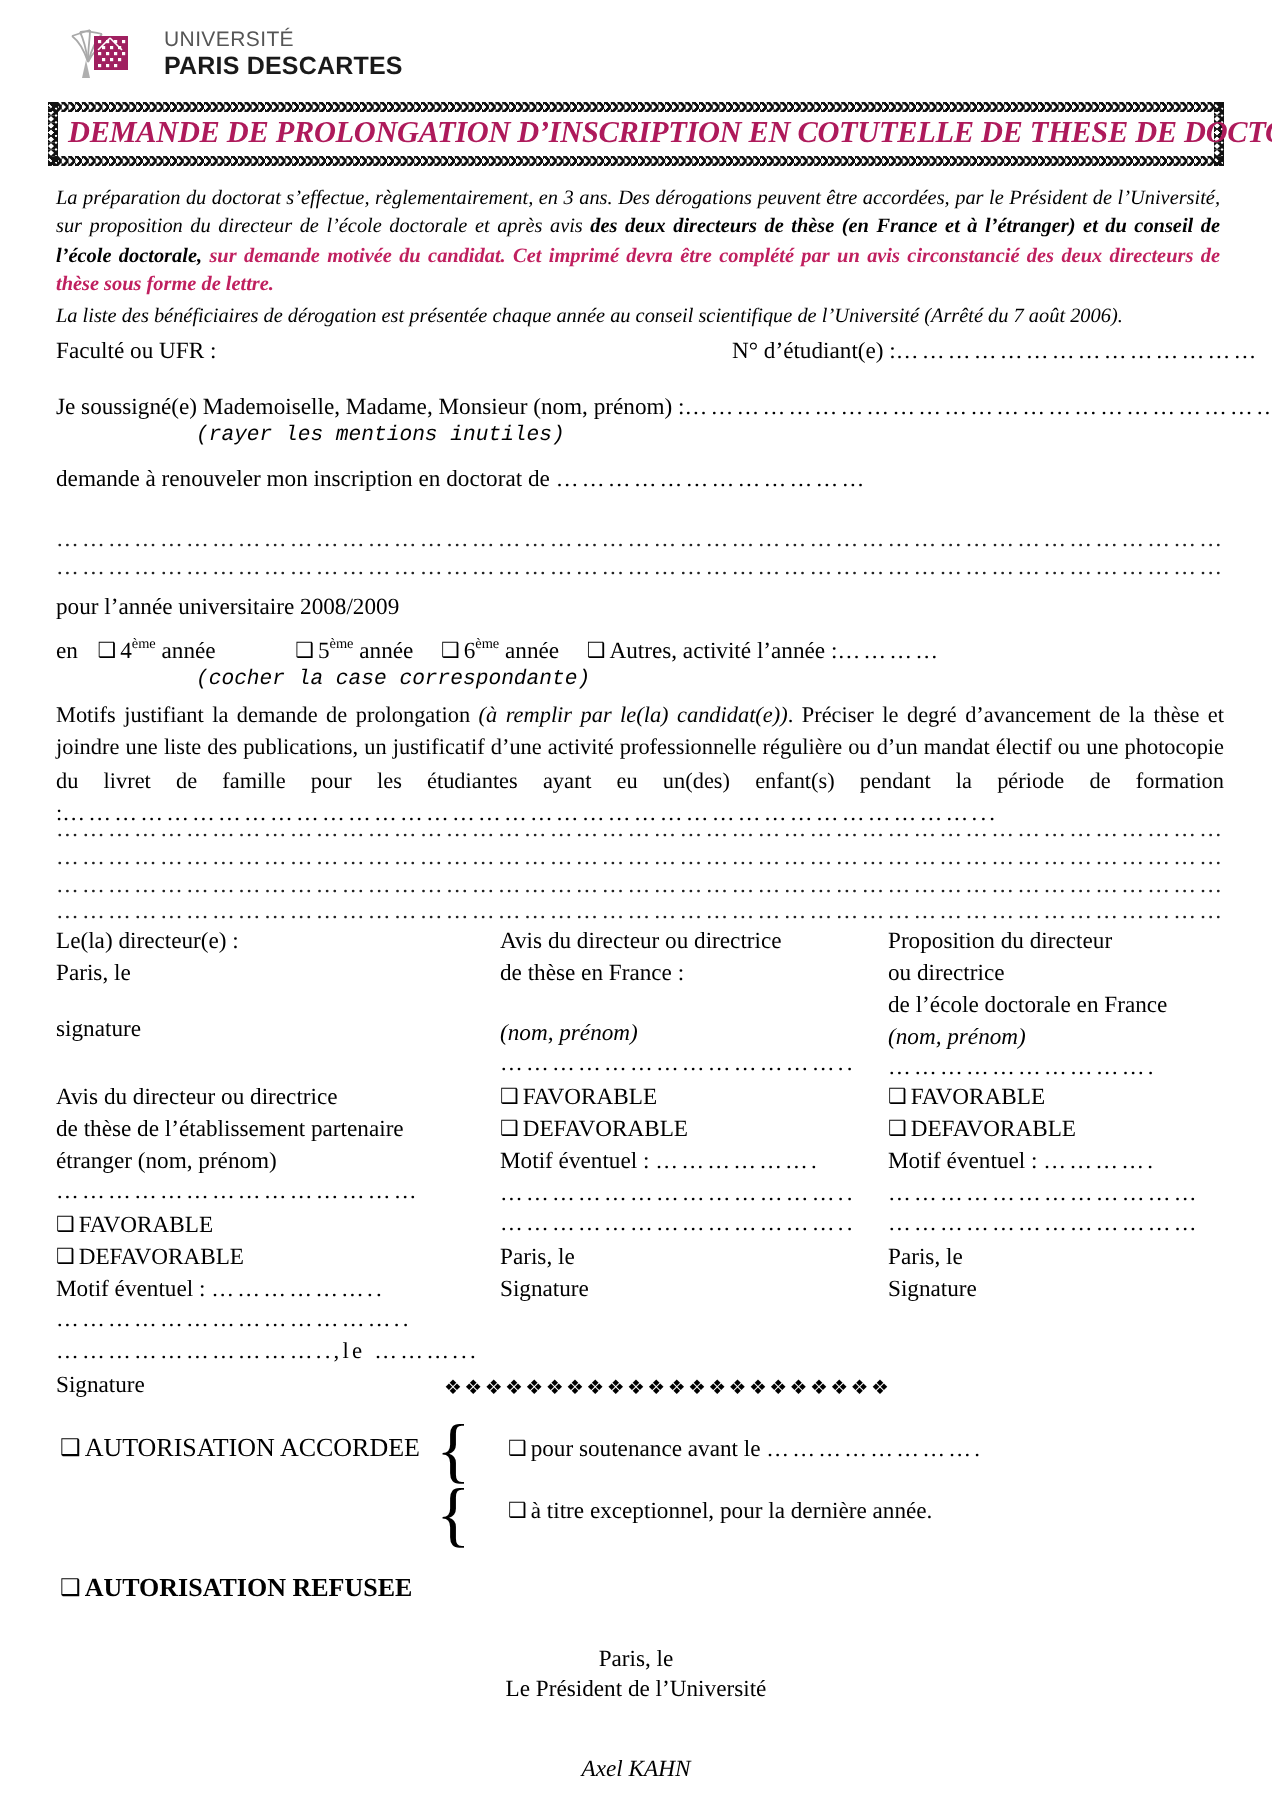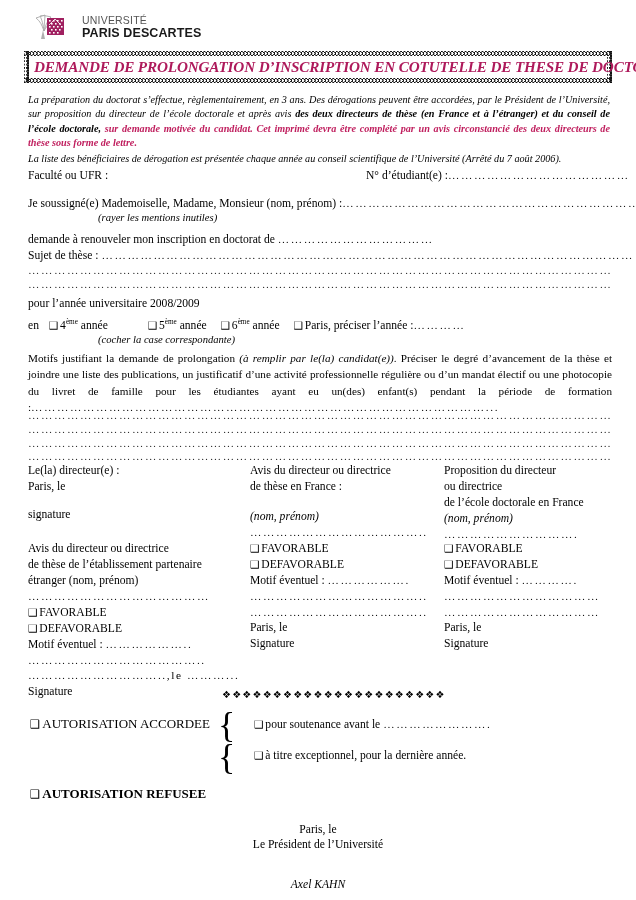--- a/index.html
+++ b/index.html
@@ -126,21 +126,21 @@
   }
   .intro .p2 { margin-top: 1px; }
 
   
   .txt {
     position: absolute;
     font-size: 11.6px;
     line-height: 1.35;
   }
   .italic { font-style: italic; }
-  .small { font-size: 10.6px; }
+  .small { font-size: 10.6px; font-family: Liberation Mono, monospace; }
   .dots {
     letter-spacing: 1.6px;
     font-size: 11.4px;
   }
   .dotline {
     position: absolute;
     font-size: 11.4px;
     letter-spacing: 1.6px;
     white-space: nowrap;
     overflow: hidden;
@@ -251,42 +251,38 @@
 
   <div class="txt nowrap" style="left:28px; top:196px;">
     <span>Je soussigné(e) Mademoiselle,  Madame, Monsieur (nom, prénom) :</span><span class="dots">…………………………………………………………………………………</span>
   </div>
   <div class="txt italic small" style="left:98px; top:211px;">(rayer les mentions inutiles)</div>
 
   <div class="txt nowrap" style="left:28px; top:232px;">
     <span>demande à renouveler mon inscription  en doctorat de</span>
     <span class="dots">………………………………</span>
   </div>
-  <div class="txt nowrap" style="left:28px; top:248px;">
-    <span>Sujet de thèse :</span>
-    <span class="dots">……………………………………………………………………………………………………………</span>
-  </div>
   <div class="dotline" style="left:28px; top:264px; width:584px;">………………………………………………………………………………………………………………………………</div>
   <div class="dotline" style="left:28px; top:278px; width:584px;">………………………………………………………………………………………………………………………………</div>
 
   <div class="txt" style="left:28px; top:296px;font-family:Liberation Serif, serif;">
     <span>pour l’année universitaire</span>
     <span>2008/2009</span>
   </div>
 
   <div class="txt nowrap" style="left:28px; top:318px;">
     <span>en</span>
     <span style="display:inline-block;width:4px"></span>
     <span><span class="cb">❑</span><span>4</span><sup class="ord">ème</sup>&nbsp;<span>année</span></span>
     <span style="display:inline-block;width:34px"></span>
     <span><span class="cb">❑</span><span>5</span><sup class="ord">ème</sup>&nbsp;<span>année</span></span>
     <span style="display:inline-block;width:8px"></span>
     <span><span class="cb">❑</span><span>6</span><sup class="ord">ème</sup>&nbsp;<span>année</span></span>
     <span style="display:inline-block;width:8px"></span>
-    <span><span class="cb">❑</span><span>Paris, préciser l’année :</span><span class="dots">…………</span></span>
+    <span><span class="cb">❑</span><span>Autres, activité l’année :</span><span class="dots">…………</span></span>
   </div>
   <div class="txt italic small" style="left:98px; top:333px;">(cocher la case correspondante)</div>
 
   <div style="position:absolute; left:28px; top:350px; width:584px; font-size:11.2px; line-height:1.47; text-align:justify;">
     <span>Motifs  justifiant  la demande de prolongation  </span><i>(à remplir par le(la) candidat(e))</i><span>. Préciser le degré d’avancement de la thèse et joindre une  liste des publications, un justificatif d’une  activité professionnelle régulière ou d’un mandat électif ou une photocopie  du  livret  de  famille  pour  les  étudiantes  ayant  eu  un(des)  enfant(s)  pendant  la  période  de formation :</span><span class="dots">……………………………………………………………………………………………...</span>
   </div>
   <div class="dotline" style="left:28px; top:409px; width:584px;">……………………………………………………………………………………………………………………………………</div>
   <div class="dotline" style="left:28px; top:423px; width:584px;">……………………………………………………………………………………………………………………………………</div>
   <div class="dotline" style="left:28px; top:437px; width:584px;">……………………………………………………………………………………………………………………………………</div>
   <div class="dotline" style="left:28px; top:450px; width:584px;">……………………………………………………………………………………………………………………………………</div>

